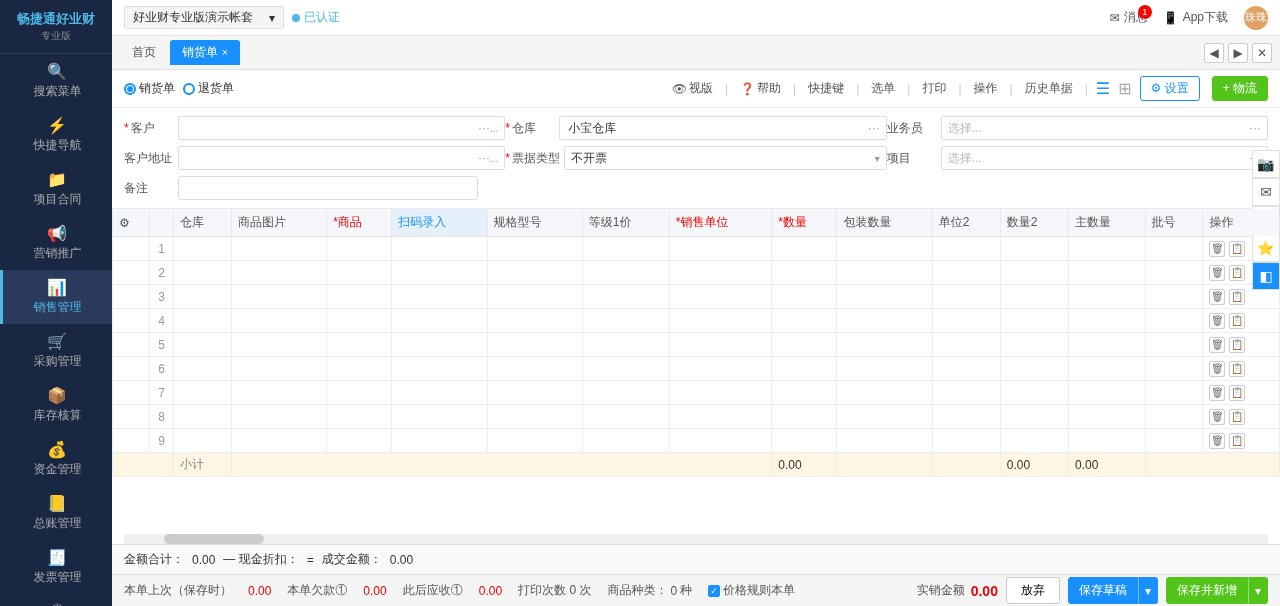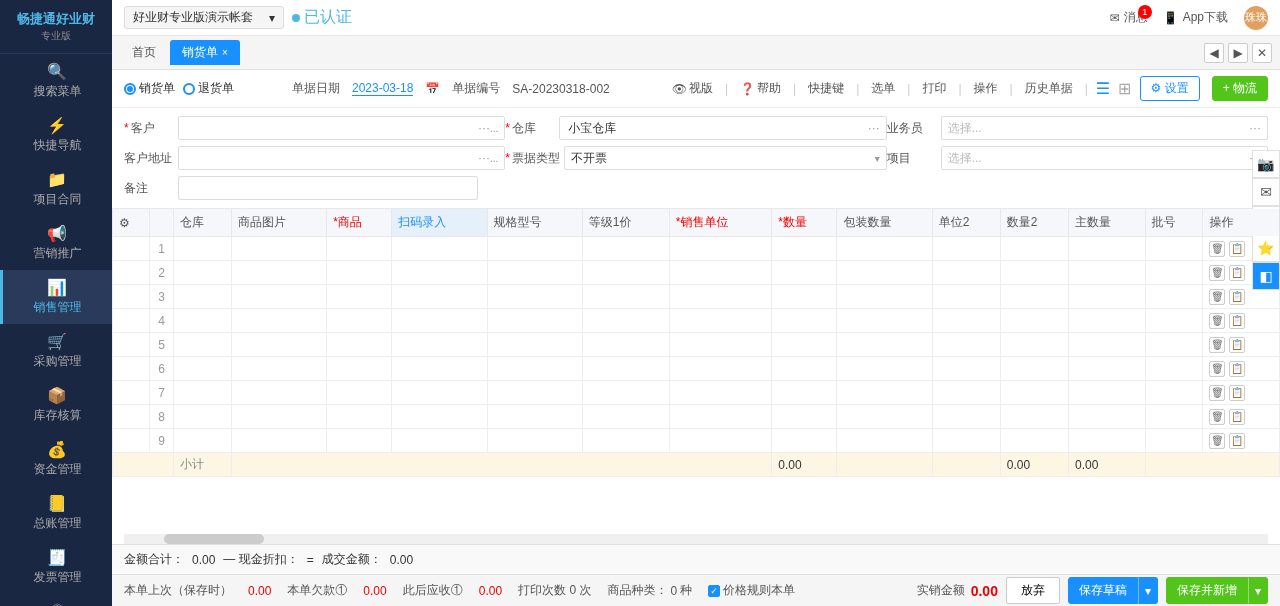--- a/index.html
+++ b/index.html
@@ -14,21 +14,21 @@
     .sidebar-item.active { background: #2a3a5a; color: #4db8e8; border-left-color: #4db8e8; }
     .sidebar-item .icon { font-size: 16px; margin-bottom: 2px; }
 
     
     .main-area { flex: 1; display: flex; flex-direction: column; background: #f0f2f5; overflow: hidden; }
 
     
     .topbar { height: 36px; background: #fff; display: flex; align-items: center; padding: 0 12px; border-bottom: 1px solid #e8e8e8; justify-content: space-between; }
     .topbar-left { display: flex; align-items: center; gap: 8px; }
     .company-selector { display: flex; align-items: center; background: #f5f5f5; border: 1px solid #ddd; border-radius: 3px; padding: 2px 8px; font-size: 12px; cursor: pointer; min-width: 160px; justify-content: space-between; }
-    .certified-badge { display: flex; align-items: center; color: #4db8e8; font-size: 16px; }
+    .certified-badge { display: flex; align-items: center; color: #4db8e8; font-size: 12px; }
     .certified-badge .dot { width: 8px; height: 8px; background: #4db8e8; border-radius: 50%; margin-right: 4px; }
     .topbar-right { display: flex; align-items: center; gap: 16px; }
     .topbar-icon-item { display: flex; align-items: center; gap: 4px; font-size: 12px; cursor: pointer; color: #555; position: relative; }
     .badge { background: red; color: #fff; border-radius: 50%; width: 14px; height: 14px; font-size: 9px; display: flex; align-items: center; justify-content: center; position: absolute; top: -4px; right: -4px; }
     .avatar { width: 24px; height: 24px; background: #e0a060; border-radius: 50%; display: flex; align-items: center; justify-content: center; color: #fff; font-size: 11px; }
 
     
     .tab-bar { height: 34px; background: #f5f5f5; display: flex; align-items: center; padding: 0 8px; border-bottom: 1px solid #e0e0e0; }
     .tab-item { padding: 4px 12px; font-size: 12px; cursor: pointer; border-radius: 3px 3px 0 0; color: #555; margin-right: 2px; display: flex; align-items: center; gap: 4px; }
     .tab-item.active { background: #1890ff; color: #fff; }
@@ -218,27 +218,20 @@
           <div class="radio-item">
             <div class="radio-dot checked"></div>
             <span>销货单</span>
           </div>
           <div class="radio-item">
             <div class="radio-dot"></div>
             <span>退货单</span>
           </div>
         </div>
 
-        <div class="form-meta">
-          <span>单据日期</span>
-          <span style="color:#1890ff; cursor:pointer; border-bottom: 1px solid #1890ff;">2023-03-18</span>
-          <span style="cursor:pointer;">📅</span>
-          <span>单据编号</span>
-          <span>SA-20230318-002</span>
-        </div>
 
         <div class="toolbar-buttons" style="margin-left:auto; display:flex; align-items:center; gap:8px;">
           <div class="toolbar-btn">
             <span>👁</span>
             <span>视版</span>
           </div>
           <span style="color:#ccc;">|</span>
           <div class="toolbar-btn">
             <span>❓</span>
             <span>帮助</span>

